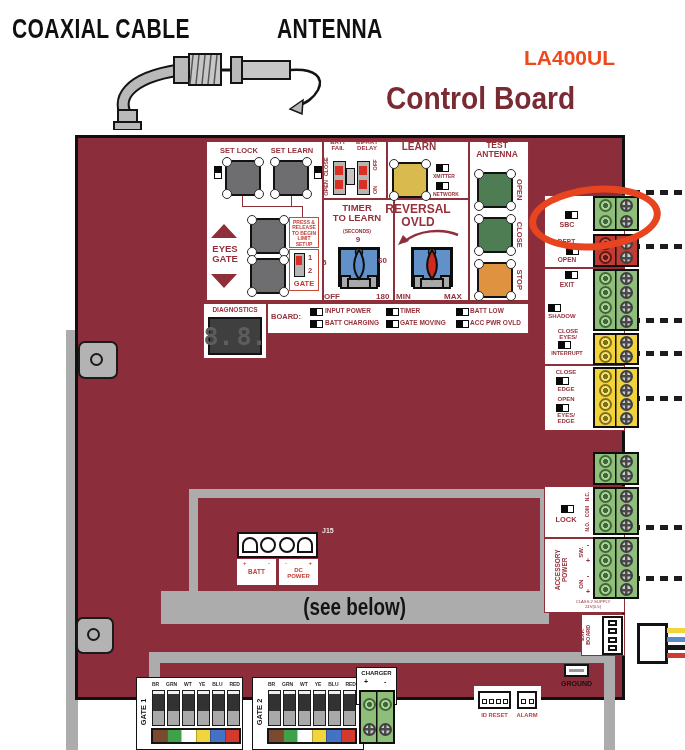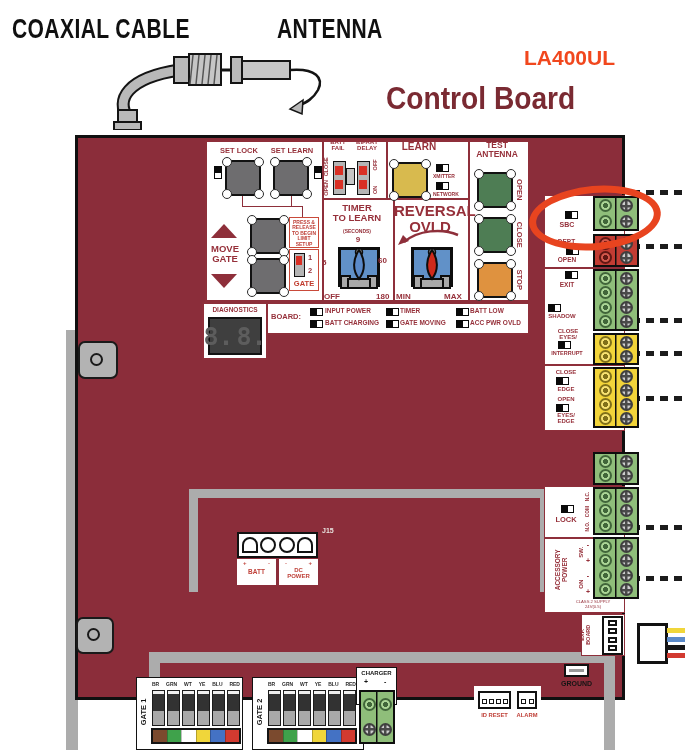--- a/index.html
+++ b/index.html
@@ -73,20 +73,23 @@
   <div class="abs gray" style="left:66px;top:330px;width:12px;height:420px"></div>
   <div class="abs" style="left:75px;top:135px;width:550px;height:565px;background:#8b2d3a;border:3px solid #101010"></div>
   <div class="abs" style="left:78px;top:341px;width:40px;height:38px;background:#b3b3b3;border:2.5px solid #1a1a1a;border-radius:7px">
     <span class="abs" style="left:10px;top:10px;width:13px;height:13px;border:2.5px solid #1a1a1a;border-radius:50%"></span>
   </div>
   <div class="abs" style="left:76px;top:617px;width:38px;height:37px;background:#b3b3b3;border:2.5px solid #1a1a1a;border-radius:7px">
     <span class="abs" style="left:9px;top:9px;width:13px;height:13px;border:2.5px solid #1a1a1a;border-radius:50%"></span>
   </div>
 
   <div class="abs" style="left:189px;top:489px;width:360px;height:103px;border:9px solid #acacac;border-bottom:none"></div>
+  <div class="abs gray" style="left:161px;top:591px;width:388px;height:33px;display:flex;align-items:center;justify-content:center">
+    <span style="font-size:23px;font-weight:800;color:#141414;transform:scaleX(.82)">(see below)</span>
+  </div>
 
   <div class="abs gray" style="left:149px;top:652px;width:466px;height:11px"></div>
   <div class="abs gray" style="left:149px;top:652px;width:11px;height:98px"></div>
   <div class="abs gray" style="left:604px;top:652px;width:11px;height:98px"></div>
 
   <div class="abs panelw" style="left:205px;top:140px;width:325px;height:162px;border-width:2px"></div>
   <div class="abs mline" style="left:322px;top:140px;width:2px;height:162px"></div>
   <div class="abs mline" style="left:468px;top:140px;width:2px;height:162px"></div>
   <div class="abs mline" style="left:386px;top:140px;width:2px;height:60px"></div>
   <div class="abs mline" style="left:322px;top:198px;width:148px;height:2px"></div>
@@ -124,21 +127,21 @@
       <i></i>
     </div>
   <div class="abs pbtn" style="left:250px;top:258px;width:36px;height:36px">
       <i></i>
       <i></i>
       <i></i>
       <i></i>
     </div>
   <div class="abs" style="left:211px;top:224px;width:0;height:0;border-left:13px solid transparent;border-right:13px solid transparent;border-bottom:14px solid #8e2f3a"></div>
   <div class="abs mt t ctr" style="left:204px;top:244px;width:42px;font-size:9.5px">
-    <span>MOVE</span><br><span>GATE</span>
+    <span>EYES</span><br><span>GATE</span>
   </div>
   <div class="abs" style="left:211px;top:274px;width:0;height:0;border-left:13px solid transparent;border-right:13px solid transparent;border-top:14px solid #8e2f3a"></div>
   <div class="abs" style="left:289px;top:249px;width:30px;height:42px;border:1.5px solid #c94a3a"></div>
   <div class="abs" style="left:294px;top:253px;width:11px;height:24px;background:#b5b5b5;border:1.5px solid #121212">
     <span class="abs" style="left:1px;top:2px;width:6px;height:9px;background:#d93025"></span>
   </div>
   <div class="abs mt" style="left:308px;top:253px;font-size:7.5px">1</div>
   <div class="abs mt" style="left:308px;top:266px;font-size:7.5px">2</div>
   <div class="abs ctr" style="left:289px;top:279px;width:30px;font-size:7.5px;font-weight:800;color:#c0392b">GATE</div>
 
@@ -210,21 +213,21 @@
     <rect x="31" y="30" width="9" height="12" fill="#a9a9a9" stroke="#0d0d0d" stroke-width="2"></rect>
     <rect x="11" y="33" width="22" height="9" fill="#a9a9a9" stroke="#0d0d0d" stroke-width="2"></rect>
     <circle cx="22" cy="6" r="3.5" fill="#8a8a8a" stroke="#0d0d0d" stroke-width="1.5"></circle>
     <path d="M22 4 C28 13 29 24 22 33 C15 24 16 13 22 4 Z" fill="#5b8ac9" stroke="#0d0d0d" stroke-width="2"></path>
   </svg>
   <div class="abs mt" style="left:322px;top:258px;font-size:8px">5</div>
   <div class="abs mt" style="left:378px;top:256px;font-size:8px">60</div>
   <div class="abs mt" style="left:324px;top:292px;font-size:8px">OFF</div>
   <div class="abs mt" style="left:376px;top:292px;font-size:8px">180</div>
 
-  <div class="abs mt t ctr" style="left:394px;top:203px;width:72px;font-size:15px">
+  <div class="abs mt t ctr" style="left:382px;top:203px;width:72px;font-size:12px">
     <span>REVERSAL</span><br><span>OVLD</span>
   </div>
   <svg class="abs" style="left:396px;top:226px" width="66" height="20" viewBox="0 0 66 20">
     <path d="M8 16 C22 4 46 2 62 9" fill="none" stroke="#8e2f3a" stroke-width="2.5"></path>
     <polygon points="2,19 13,15 7,9" fill="#8e2f3a"></polygon>
   </svg>
   <svg class="abs" style="left:410px;top:246px" width="44" height="44" viewBox="0 0 44 44">
     <rect x="2.5" y="2.5" width="39" height="37" fill="#6191c8" stroke="#0d0d0d" stroke-width="3"></rect>
     <rect x="4" y="30" width="9" height="12" fill="#a9a9a9" stroke="#0d0d0d" stroke-width="2"></rect>
     <rect x="31" y="30" width="9" height="12" fill="#a9a9a9" stroke="#0d0d0d" stroke-width="2"></rect>

